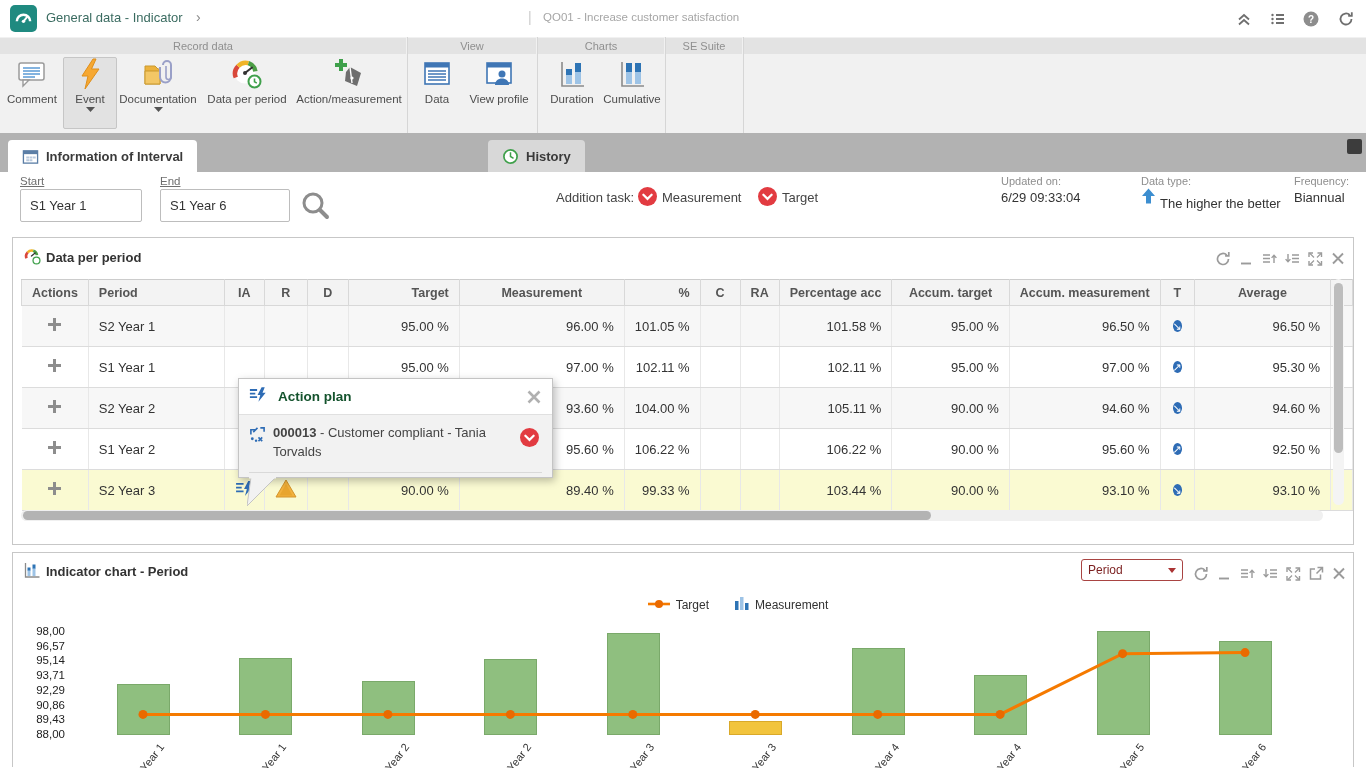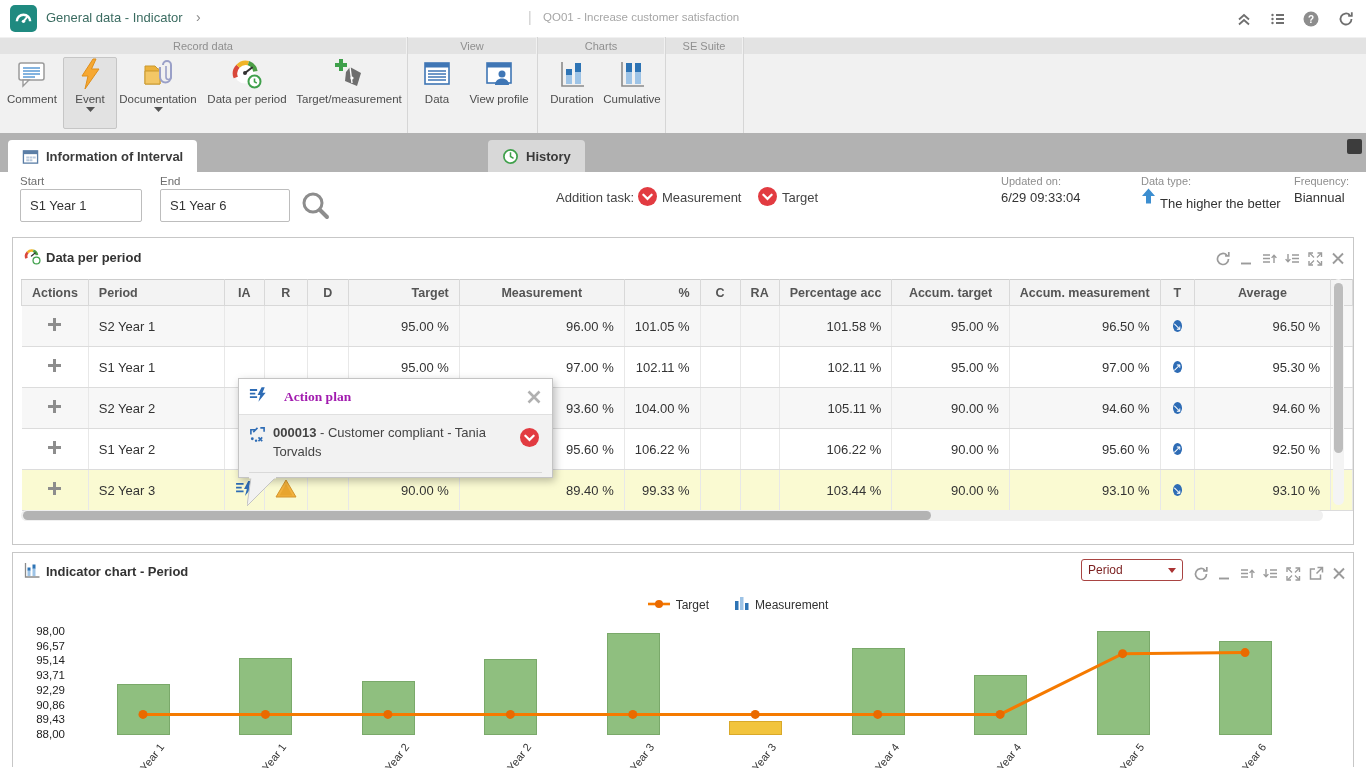--- a/index.html
+++ b/index.html
@@ -29,21 +29,21 @@
   .rbtn .caret{display:block;margin:2px auto 0;}
   .rbtn.selected{background:#e2e2e2;border:1px solid #c6c6c6;border-radius:2px;top:20px;}
   
   .tabstrip{position:absolute;left:0;top:133px;width:1366px;height:39px;background:#b2b2b2;}
   .tab{position:absolute;top:7px;height:32px;border-radius:4px 4px 0 0;background:#d8d8d8;
     display:flex;align-items:center;gap:7px;padding:0 14px;font-size:13px;font-weight:bold;color:#3a3a3a;cursor:pointer;white-space:nowrap;}
   .tab.active{background:#ffffff;}
   .tab svg{width:17px;height:17px;}
   .tabscroll{position:absolute;left:1347px;top:6px;width:15px;height:15px;background:#3c3c3c;border-radius:2px;cursor:pointer;}
   
-  .flabel{position:absolute;font-size:11.5px;color:#6e6e6e;}
+  .flabel{position:absolute;font-size:11.5px;color:#6e6e6e;text-decoration:underline;}
   .finput{position:absolute;height:33px;border:1px solid #bdbdbd;border-radius:2px;font-size:13px;color:#333;
     padding:0 9px;font-family:"Liberation Sans",sans-serif;background:#fff;box-sizing:border-box;}
   .rowlabel{position:absolute;font-size:13px;color:#444;}
   .redbadge{position:absolute;width:19px;height:19px;border-radius:50%;background:#e23b41;display:flex;
     align-items:center;justify-content:center;cursor:pointer;}
   .metalabel{position:absolute;font-size:11px;color:#8e8e8e;}
   .metaval{position:absolute;font-size:13px;color:#333;}
   
   .panel{position:absolute;left:12px;width:1342px;background:#fff;border:1px solid #c7c7c7;box-sizing:border-box;}
   .ptitle{position:absolute;font-size:13px;font-weight:bold;color:#333;}
@@ -61,21 +61,21 @@
   .trendc{width:18px;height:18px;border-radius:50%;background:#2e6cb5;color:#fff;font-size:11px;
     line-height:18px;text-align:center;margin:0 auto;cursor:pointer;}
   .scrollh{position:absolute;height:11px;background:#f0f0f0;border-radius:6px;}
   .scrollh .thumb{position:absolute;top:1px;height:9px;background:#b3b3b3;border-radius:5px;cursor:pointer;}
   .scrollv{position:absolute;width:11px;background:#f4f4f4;border-radius:6px;}
   .scrollv .thumb{position:absolute;left:1px;width:9px;background:#bdbdbd;border-radius:5px;cursor:pointer;}
   
   .popup{position:absolute;left:238px;top:378px;width:313px;background:#fff;border:1px solid #c4c4c4;
     box-shadow:2px 3px 8px rgba(0,0,0,.25);z-index:50;}
   .popup-h{height:35px;display:flex;align-items:center;padding:0 10px;background:#fff;}
-  .popup-h .t{font-size:13.5px;font-weight:bold;color:#a21caf;margin-left:17px;flex:1;font-family:Liberation Serif, serif;}
+  .popup-h .t{font-size:13.5px;font-weight:bold;color:#14532d;margin-left:11px;flex:1;}
   .popup-b{background:#f2f2f2;border-top:1px solid #e0e0e0;padding:9px 10px 4px 10px;}
   .popup-item{display:flex;align-items:flex-start;gap:7px;font-size:13px;color:#444;
     border-bottom:1px solid #d9d9d9;padding-bottom:10px;cursor:pointer;}
   .popup-item .txt{width:240px;line-height:1.45;}
   .popup-tail{position:absolute;left:8px;top:98px;}
   
   .chart-select{position:absolute;left:1068px;top:6px;width:102px;height:22px;border:1px solid #a94442;
     border-radius:3px;color:#7b1f1f;font-size:12px;line-height:20px;padding:0 6px;box-sizing:border-box;cursor:pointer;background:#fff;}
   .chart-select .car{position:absolute;right:6px;top:8px;width:0;height:0;border-left:4px solid transparent;
     border-right:4px solid transparent;border-top:5px solid #a33;}
@@ -200,21 +200,21 @@
     <div class="rbtn" style="left:296px;width:106px">
       <span class="ric">
         <svg viewBox="0 0 32 32">
           <rect x="6" y="1" width="4" height="12" fill="#3fa04b"></rect>
             <rect x="2" y="5" width="12" height="4" fill="#3fa04b"></rect>
           <path d="M17 9 28 15 24 28 12 23 13 14z" fill="#6e6e6e"></path>
           <path d="M17 9 19 25" stroke="#fff" stroke-width="1.4"></path>
           <circle cx="19" cy="20" r="1.6" fill="#fff"></circle>
         </svg>
       </span>
-      <span class="rlabel">Target/measurement</span>
+      <span class="rlabel">Action/measurement</span>
     </div>
 
     <div class="rbtn" style="left:413px;width:48px">
       <span class="ric">
         <svg viewBox="0 0 32 32">
             <rect x="4" y="5" width="24" height="21" fill="#fff" stroke="#3f76b5" stroke-width="1.6"></rect>
         <rect x="4" y="5" width="24" height="4.5" fill="#3f76b5"></rect>
         <path d="M7 13h18M7 16h18M7 19h18M7 22h18" stroke="#3f76b5" stroke-width="1.5"></path>
           </svg>
       </span>

